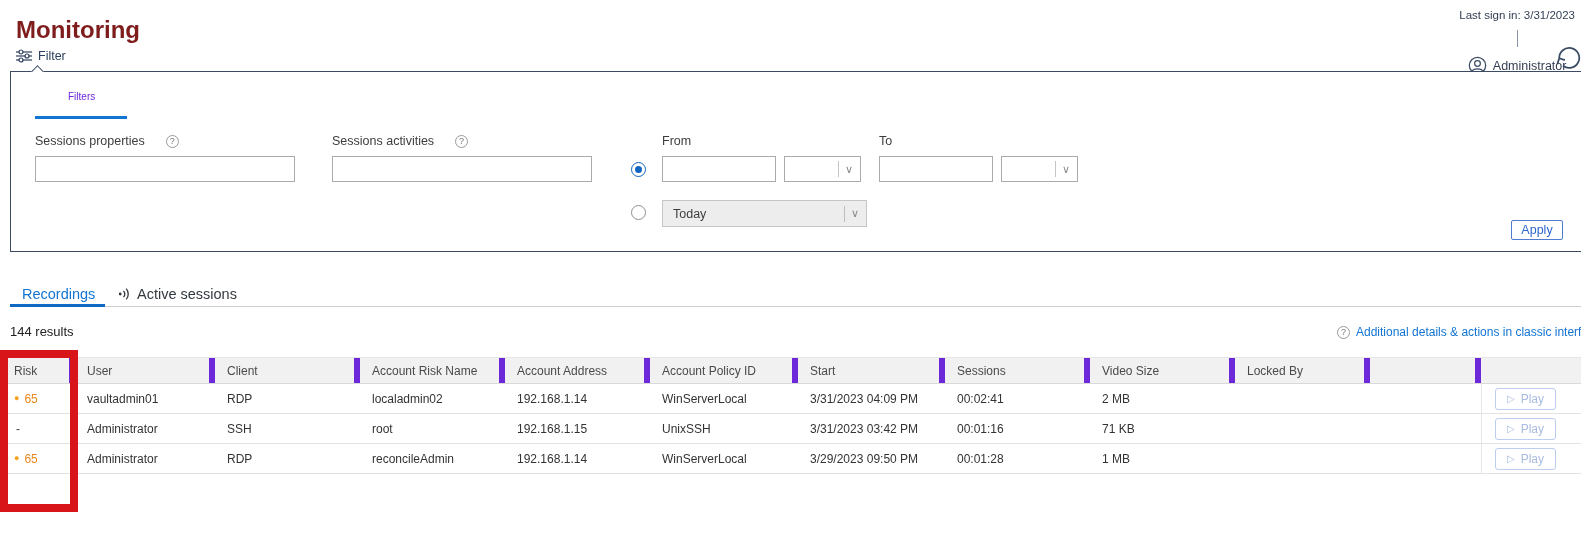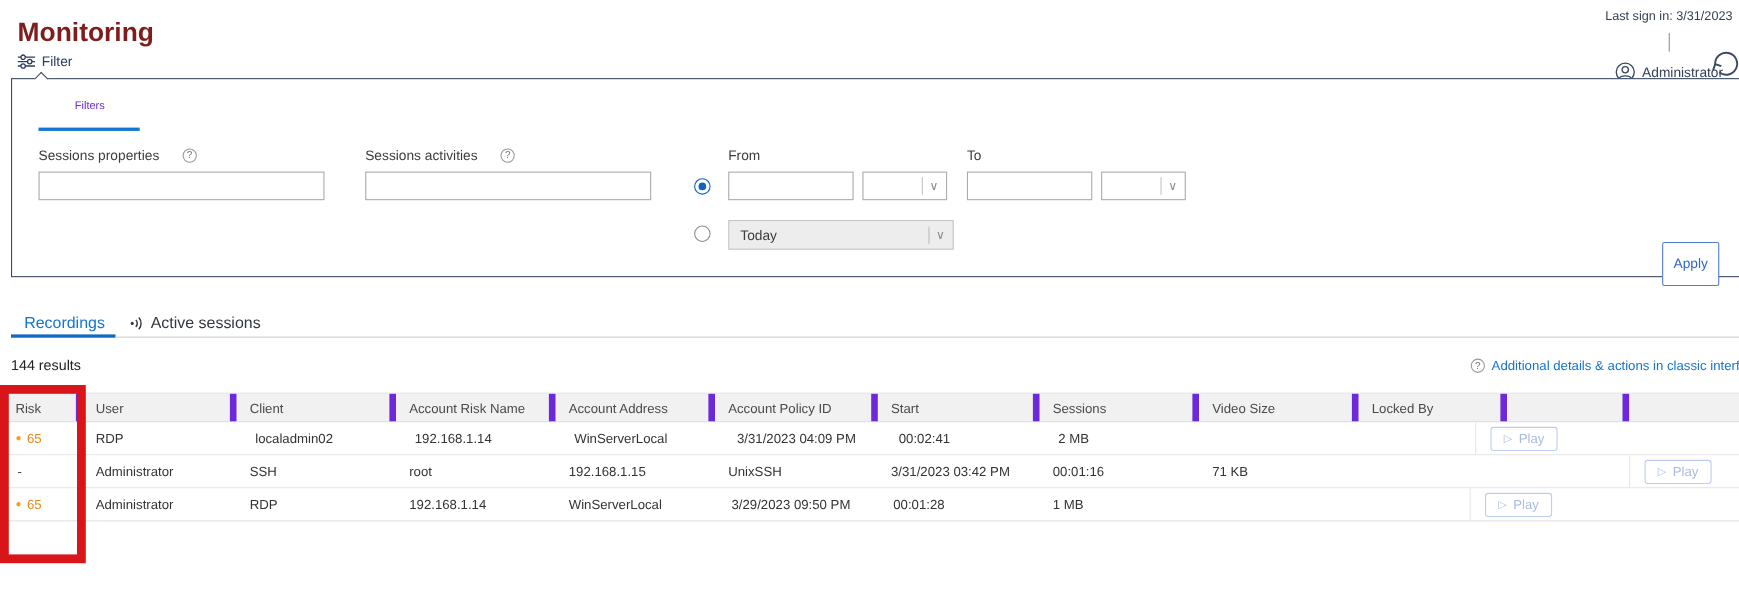--- a/index.html
+++ b/index.html
@@ -28,21 +28,21 @@
   .dateinput { width:114px; }
   .timesel { position:absolute; top:84px; width:77px; height:26px; border:1px solid #ababab; background:#fff; display:flex; align-items:center; justify-content:flex-end; cursor:pointer; }
   .timesel .bar { width:1px; height:16px; background:#c4c4c4; margin-right:6px; }
   .chev { font-size:11px; color:#8a8a8a; margin-right:7px; }
   .radio { position:absolute; width:15px; height:15px; border-radius:50%; border:1px solid #8f8f8f; background:#fff; cursor:pointer; }
   .radio.sel { border:1px solid #1065c0; }
   .radio.sel::after { content:""; position:absolute; left:3px; top:3px; width:7px; height:7px; border-radius:50%; background:#1065c0; }
   .todaysel { position:absolute; left:651px; top:128px; width:205px; height:27px; background:#ededed; border:1px solid #c6c6c6; display:flex; align-items:center; font-size:12.5px; color:#3d3d3d; padding-left:10px; }
   .todaysel .right { margin-left:auto; display:flex; align-items:center; }
   .todaysel .bar { width:1px; height:16px; background:#bdbdbd; margin-right:6px; }
-  .apply-btn { position:absolute; left:1500px; top:148px; width:52px; height:40px; background:#fff; border:1px solid #4f7cd0; border-radius:2px; color:#2f66cc; font-size:12.5px; font-family:"Liberation Sans",sans-serif; cursor:pointer; }
+  .apply-btn { position:absolute; left:1500px; top:148px; width:52px; height:20px; background:#fff; border:1px solid #4f7cd0; border-radius:2px; color:#2f66cc; font-size:12.5px; font-family:"Liberation Sans",sans-serif; cursor:pointer; }
   
   .tab-recordings { position:absolute; left:22px; top:286px; font-size:14.5px; color:#1274d3; cursor:pointer; }
   .tab-underline { position:absolute; left:10px; top:304px; width:95px; height:3px; background:#1068c5; }
   .tabs-line { position:absolute; left:105px; top:306px; width:1476px; height:1px; background:#cfcfcf; }
   .tab-active-sessions { position:absolute; left:118px; top:286px; font-size:14.5px; color:#33383f; display:flex; align-items:center; gap:6px; cursor:pointer; }
   .results { position:absolute; left:10px; top:324px; font-size:13px; color:#222; }
   .classic-link { position:absolute; left:1337px; top:325px; display:flex; align-items:center; gap:6px; font-size:12px; color:#1274d3; white-space:nowrap; cursor:pointer; }
   
   .table { position:absolute; left:2px; top:357px; width:1579px; font-size:12px; }
   .tr { display:flex; height:30px; align-items:center; background:#fff; border-bottom:1px solid #e2e2e2; }
@@ -186,20 +186,21 @@
     <div class="th c9">Locked By</div>
     <div class="th c10"></div>
     <div class="th c11"></div>
   </div>
 
   <div class="tr">
     <div class="td c0 riskcell">
       <span class="risk-dot">●</span>
       <span class="risk-num">65</span>
     </div>
+    <div class="td c1">vaultadmin01</div>
     <div class="td c2">RDP</div>
     <div class="td c3">localadmin02</div>
     <div class="td c4">192.168.1.14</div>
     <div class="td c5">WinServerLocal</div>
     <div class="td c6">3/31/2023 04:09 PM</div>
     <div class="td c7">00:02:41</div>
     <div class="td c8">2 MB</div>
     <div class="td c9"></div>
     <div class="td c10"></div>
     <div class="td c11 playcell" style="padding-left:0;">
@@ -232,20 +233,21 @@
     </div>
   </div>
 
   <div class="tr">
     <div class="td c0 riskcell">
       <span class="risk-dot">●</span>
       <span class="risk-num">65</span>
     </div>
     <div class="td c1">Administrator</div>
     <div class="td c2">RDP</div>
+    <div class="td c3">reconcileAdmin</div>
     <div class="td c4">192.168.1.14</div>
     <div class="td c5">WinServerLocal</div>
     <div class="td c6">3/29/2023 09:50 PM</div>
     <div class="td c7">00:01:28</div>
     <div class="td c8">1 MB</div>
     <div class="td c9"></div>
     <div class="td c10"></div>
     <div class="td c11 playcell" style="padding-left:0;">
       <button class="play-btn">
         <span class="play-glyph">▷</span>

